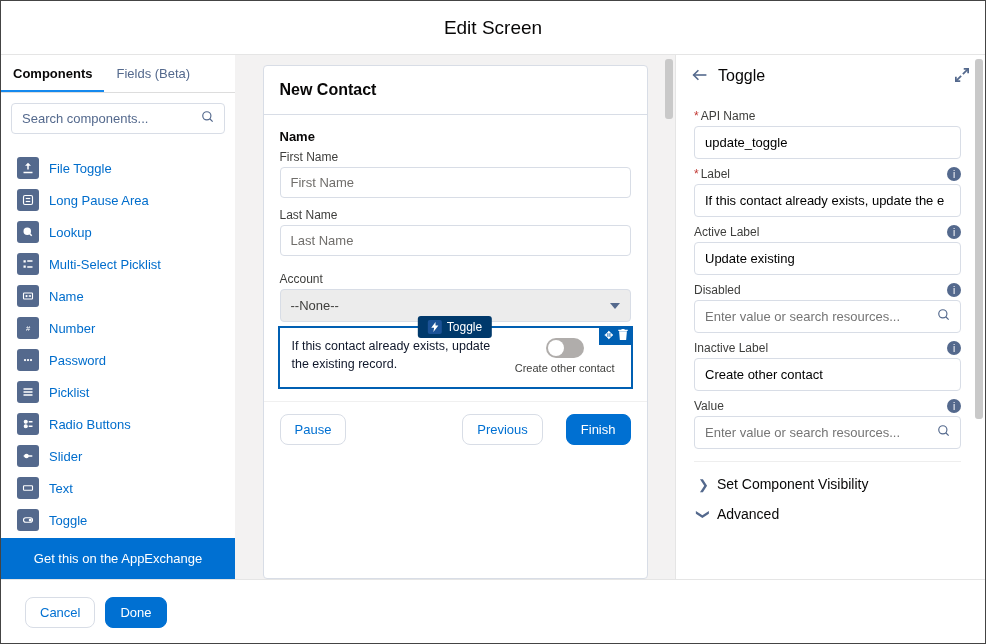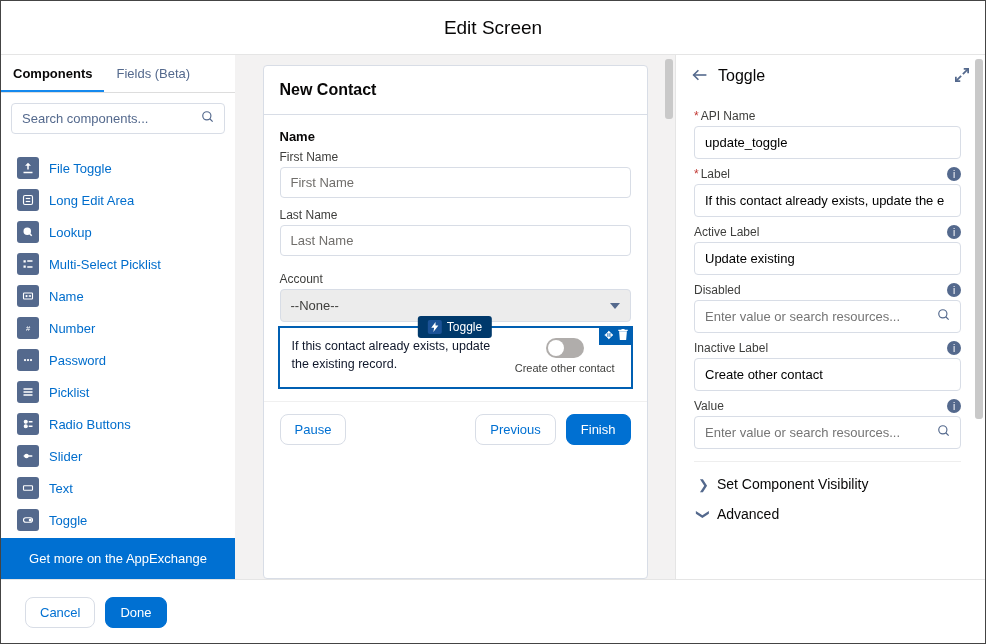--- a/index.html
+++ b/index.html
@@ -35,21 +35,21 @@
 .toggle-pill-icon { width:14px; height:14px; background:#1b5297; border-radius:2px; display:flex;align-items:center;justify-content:center; }
 .selected-comp { position: relative; border: 2px solid #005fb2; padding: 10px 12px 12px; display:flex; gap:10px; justify-content:space-between; align-items:flex-start; margin: 0 -2px 2px; }
 .selected-text { font-size: 12.5px; color: #0f172a; width: 66%; line-height:1.4; }
 .toggle-col { display:flex; flex-direction:column; align-items:center; gap:4px; font-size:11px; color:#3e3e3c; width:34%; }
 .toggle-switch { width: 38px; height: 20px; background: #b0adab; border-radius: 10px; position:relative; }
 .toggle-thumb { width:16px; height:16px; background:#fff; border-radius:50%; position:absolute; left:2px; top:2px; }
 .comp-actions { position:absolute; right:-2px; top:-2px; background:#005fb2; color:#fff; padding:3px 5px; display:flex; gap:4px; font-size:11px; }
 .screen-footer { padding: 12px 16px 16px; display:flex; justify-content:space-between; align-items:center; border-top:1px solid #f0f0f0; margin-top:4px; }
 .btn { padding: 7px 14px; border-radius: 8px; border: 1px solid #d8dde6; background:#fff; color:#0070d2; font-size:13px; cursor:pointer; }
 .btn-brand { background:#0070d2; border-color:#0070d2; color:#fff; }
-.footer-right { display:flex; gap:10px; }
+.footer-right { display:flex; gap:23px; }
 .right-panel { width: 310px; background:#fff; border-left:1px solid #e5e5e5; display:flex; flex-direction:column; position:relative; }
 .rp-scroll { position:absolute; right:2px; top:4px; width:8px; height:360px; background:#c9c9c9; border-radius:3px; }
 .rp-head { display:flex; align-items:center; gap:10px; padding: 12px 16px; }
 .rp-back { color:#54698d; cursor:pointer; }
 .rp-title { font-size: 16px; }
 .rp-expand { margin-left:auto; color:#54698d; cursor:pointer; }
 .rp-body { padding: 4px 24px 10px 18px; overflow:hidden; }
 .rp-label { font-size: 12px; color:#3e3e3c; margin: 8px 0 3px; display:flex; align-items:center; gap:2px; }
 .req { color:#c23934; }
 .info-dot { margin-left:auto; width:14px; height:14px; border-radius:50%; background:#54698d; color:#fff; font-size:10px; display:flex; align-items:center; justify-content:center; }
@@ -94,21 +94,21 @@
           <span class="comp-label">File Toggle</span>
         </div>
         <div class="comp-item">
           <span class="comp-icon">
             <svg width="12" height="12" viewBox="0 0 16 16" fill="#fff">
               <rect x="2" y="2" width="12" height="12" rx="2" fill="none" stroke="#fff" stroke-width="1.5"></rect>
               <line x1="5" y1="6" x2="11" y2="6" stroke="#fff" stroke-width="1.5"></line>
               <line x1="5" y1="10" x2="11" y2="10" stroke="#fff" stroke-width="1.5"></line>
             </svg>
           </span>
-          <span class="comp-label">Long Edit Area</span>
+          <span class="comp-label">Long Pause Area</span>
         </div>
         <div class="comp-item">
           <span class="comp-icon">
             <svg width="12" height="12" viewBox="0 0 16 16" fill="none" stroke="#fff" stroke-width="2">
               <circle cx="7" cy="7" r="4"></circle>
               <line x1="13" y1="13" x2="10" y2="10"></line>
             </svg>
           </span>
           <span class="comp-label">Lookup</span>
         </div>
@@ -192,21 +192,21 @@
         <div class="comp-item">
           <span class="comp-icon">
             <svg width="12" height="12" viewBox="0 0 16 16" fill="#fff">
               <rect x="2" y="5" width="12" height="6" rx="3" fill="none" stroke="#fff" stroke-width="1.5"></rect>
               <circle cx="11" cy="8" r="2"></circle>
             </svg>
           </span>
           <span class="comp-label">Toggle</span>
         </div>
       </div>
-    <div class="appex-btn">Get more on the AppExchange</div>
+    <div class="appex-btn">Get this on the AppExchange</div>
   </div>
 
   <div class="center-wrap">
     <div class="canvas-scroll"></div>
     <div class="screen-card">
       <div class="screen-head">New Contact</div>
       <div class="screen-body">
         <div class="grp-label">Name</div>
         <div class="fld-label">First Name</div>
         <input class="fld-input" placeholder="First Name" style="">

